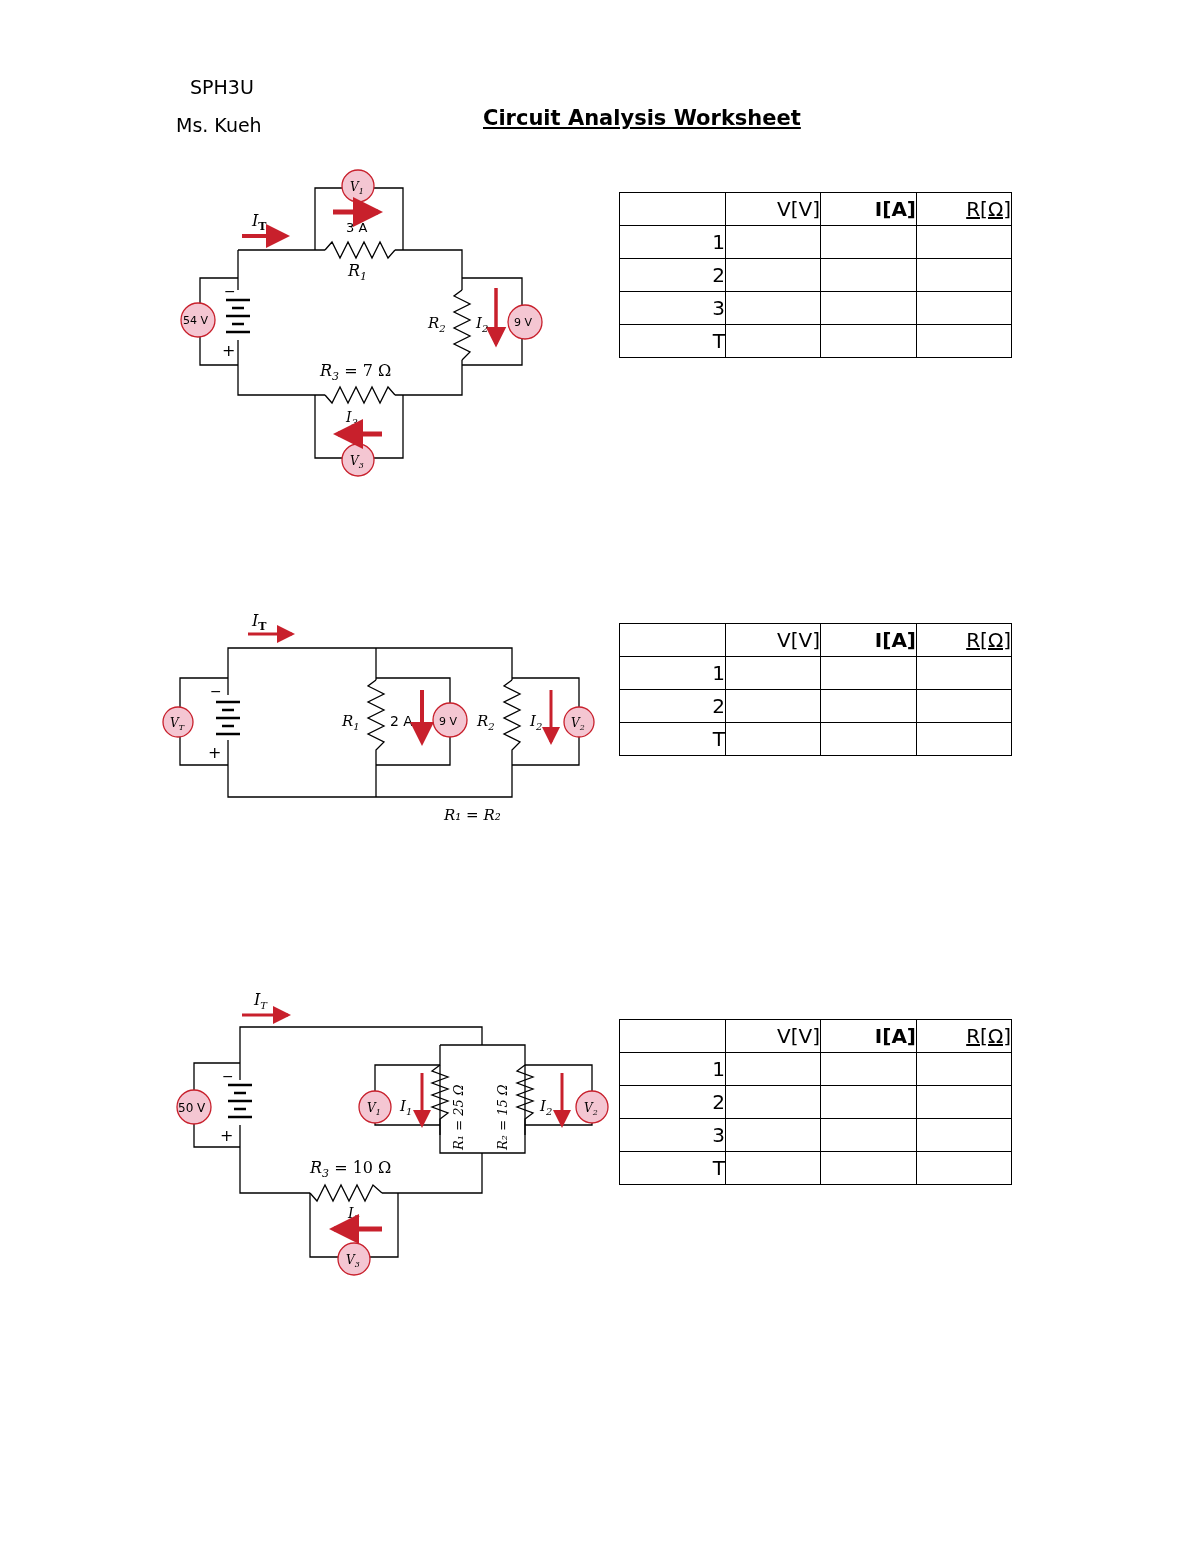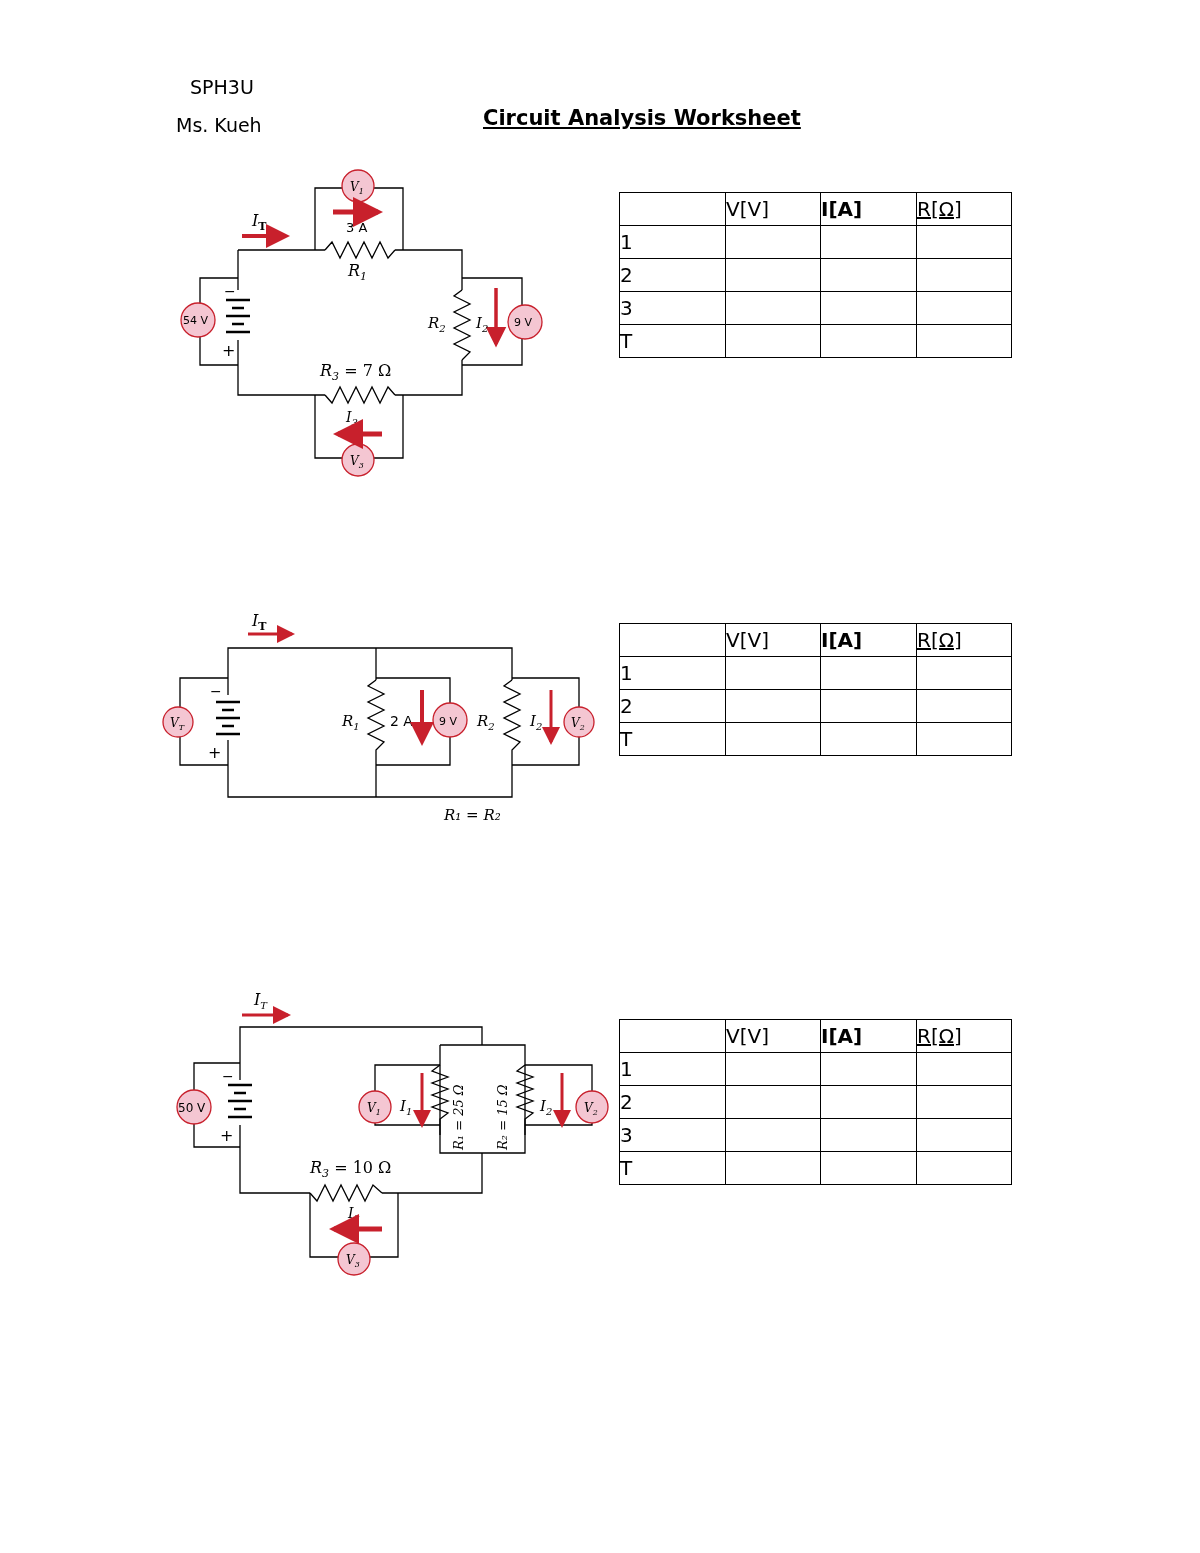--- a/index.html
+++ b/index.html
@@ -3,21 +3,21 @@
 <meta charset="utf-8">
 <style>
   html, body { margin:0; padding:0; background:#ffffff; }
   body { width:1200px; height:1553px; position:relative; overflow:hidden;
          font-family:"DejaVu Sans", sans-serif; color:#000; }
   .hdr { position:absolute; font-size:19px; }
   .title { position:absolute; left:483px; top:74px; font-size:21px; font-weight:bold; text-decoration:underline;margin-top:32px; }
   .circuit { position:absolute; }
   .circuit svg { display:block; }
   table.grid { position:absolute; border-collapse:collapse; font-size:20px; }
-  table.grid td { border:1.5px solid #000; height:32px; padding:0; text-align:left;margin-top:44px; }
+  table.grid td { border:1.5px solid #000; height:32px; padding:0; text-align:right;margin-top:44px; }
   table.grid td.c0 { width:105px; }
   table.grid td.c1 { width:94px; }
   table.grid td.c2 { width:95px;font-weight:bold; }
   table.grid td.c3 { width:94px;text-decoration:underline; }
   table.grid tr:first-child td:first-child { border-left:1.5px solid #000; }
   .lbl { font-family:"DejaVu Serif", serif; font-style:italic; }
 </style>
 </head>
 <body>
 

